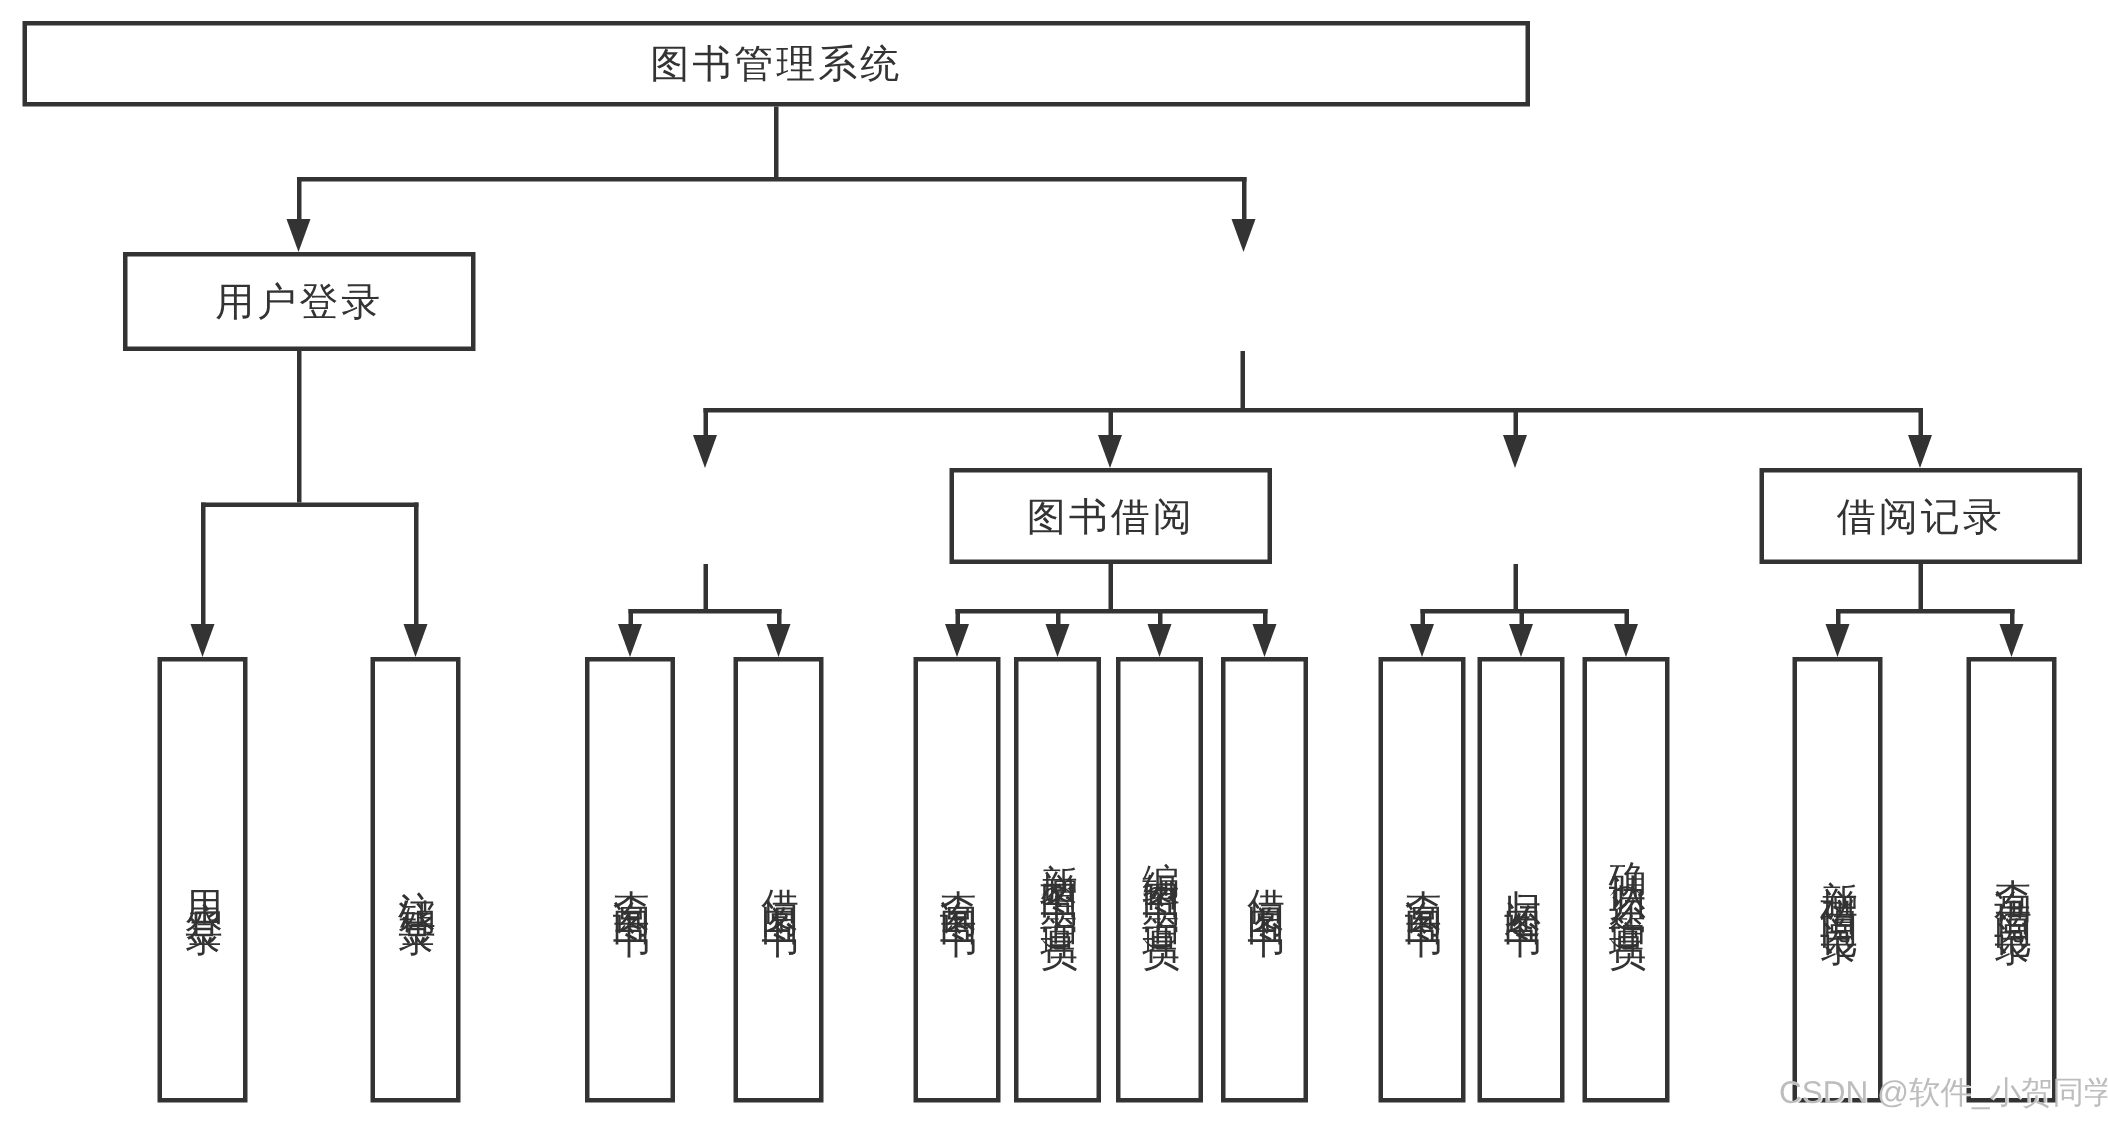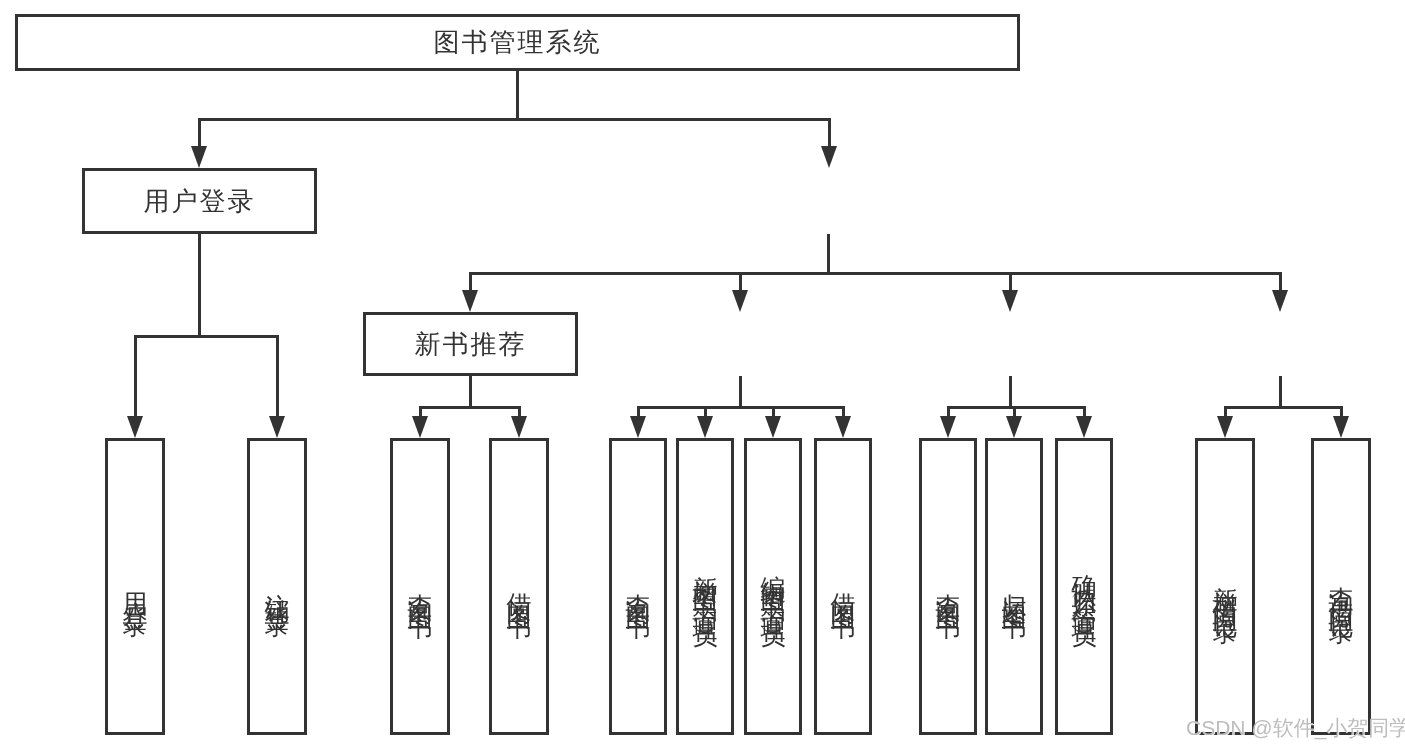--- a/index.html
+++ b/index.html
@@ -59,22 +59,25 @@
 <div class="canvas">
 
   <div class="node hnode" style="left:15px; top:14px; width:1005px; height:57px;text-align:center;">
     <span>图书管理系统</span>
   </div>
 
   <div class="node hnode" style="left:82px; top:168px; width:235px; height:66px;">
     <span>用户登录</span>
   </div>
 
-  <div class="node hnode" style="left:363px; top:312px; width:215px; height:64px;">
-    <span>新书推荐</span>
+  <div class="node hnode" style="left:633px; top:312px; width:215px; height:64px;">
+    <span>图书借阅</span>
+  </div>
+  <div class="node hnode" style="left:1173px; top:312px; width:215px; height:64px;">
+    <span>借阅记录</span>
   </div>
 
   <div class="node vnode" style="left:105px; top:438px; width:60px; height:297px;">
     <span>用户登录</span>
   </div>
   <div class="node vnode" style="left:247px; top:438px; width:60px; height:297px;">
     <span>注销登录</span>
   </div>
 
   <div class="node vnode" style="left:390px; top:438px; width:60px; height:297px;">

